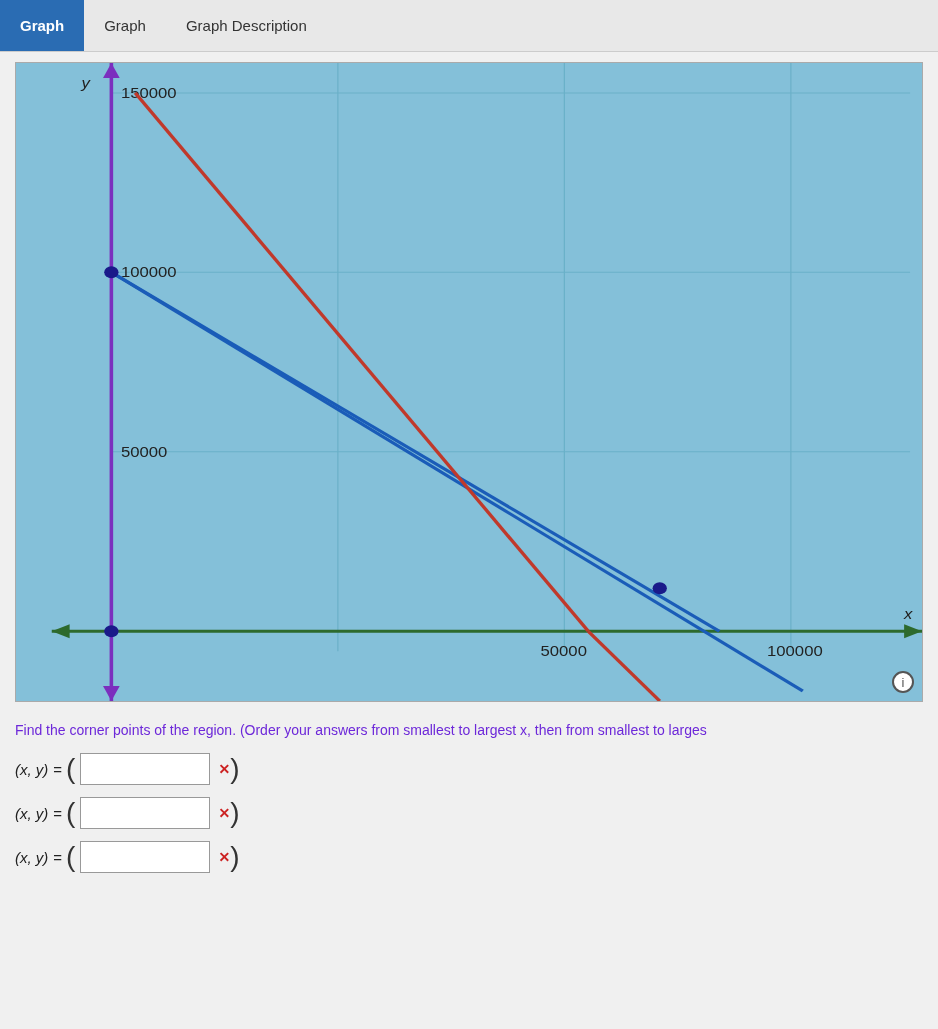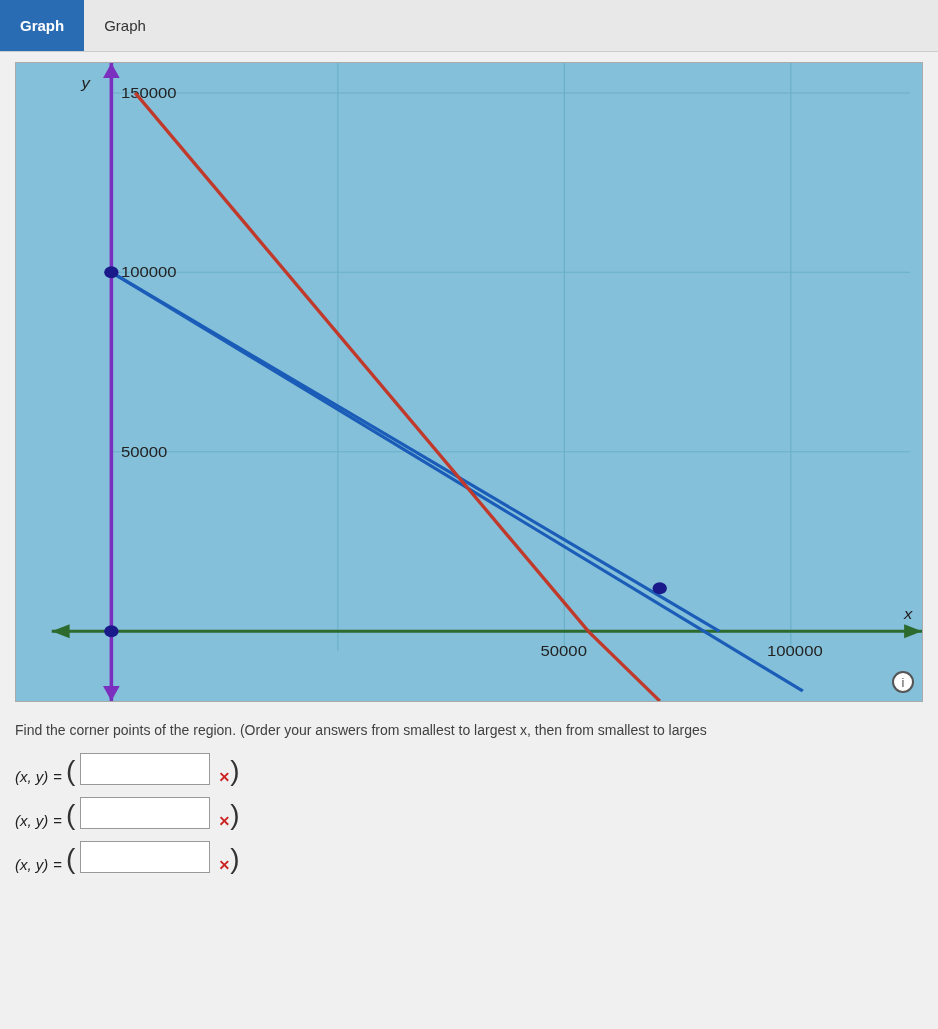--- a/index.html
+++ b/index.html
@@ -53,30 +53,30 @@
     }
 
     .graph-svg {
       width: 100%;
       height: 100%;
     }
 
     .instructions-area {
       padding: 15px 15px 10px 15px;
       font-size: 14px;
-      color: #404040;
+      color: #6d28d9;
     }
 
     .coord-inputs {
       padding: 5px 15px;
     }
 
     .coord-row {
       display: flex;
-      align-items: flex-end;
+      align-items: center;
       margin-bottom: 12px;
       font-size: 15px;
       color: #222;
     }
 
     .coord-label {
       font-style: italic;
       margin-right: 5px;
       font-size: 15px;
     }
@@ -107,20 +107,23 @@
 </head>
 <body>
 
 <div class="top-tabs">
   <div class="tab-active">
     <span>Graph</span>
   </div>
   <div class="tab-inactive">
     <span>Graph</span>
   </div>
+  <div class="tab-inactive">
+    <span>Graph Description</span>
+  </div>
 </div>
 
 <div class="main-container">
   <div class="graph-area">
     <svg class="graph-svg" viewBox="0 0 760 640" preserveAspectRatio="none">
 
       <rect x="0" y="0" width="760" height="640" fill="#87CEEB" opacity="0.85"></rect>
 
       <line x1="80" y1="0" x2="80" y2="590" stroke="#6ab0c8" stroke-width="1"></line>
       <line x1="270" y1="0" x2="270" y2="590" stroke="#6ab0c8" stroke-width="1"></line>

